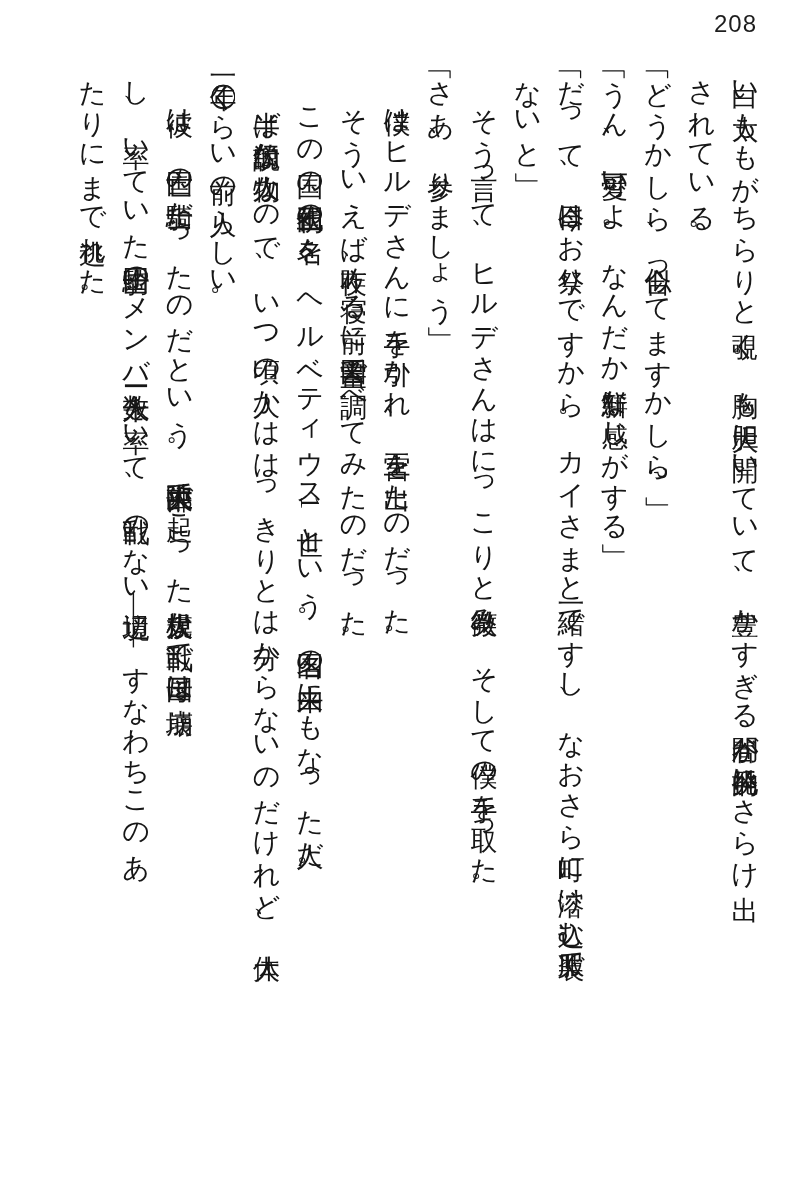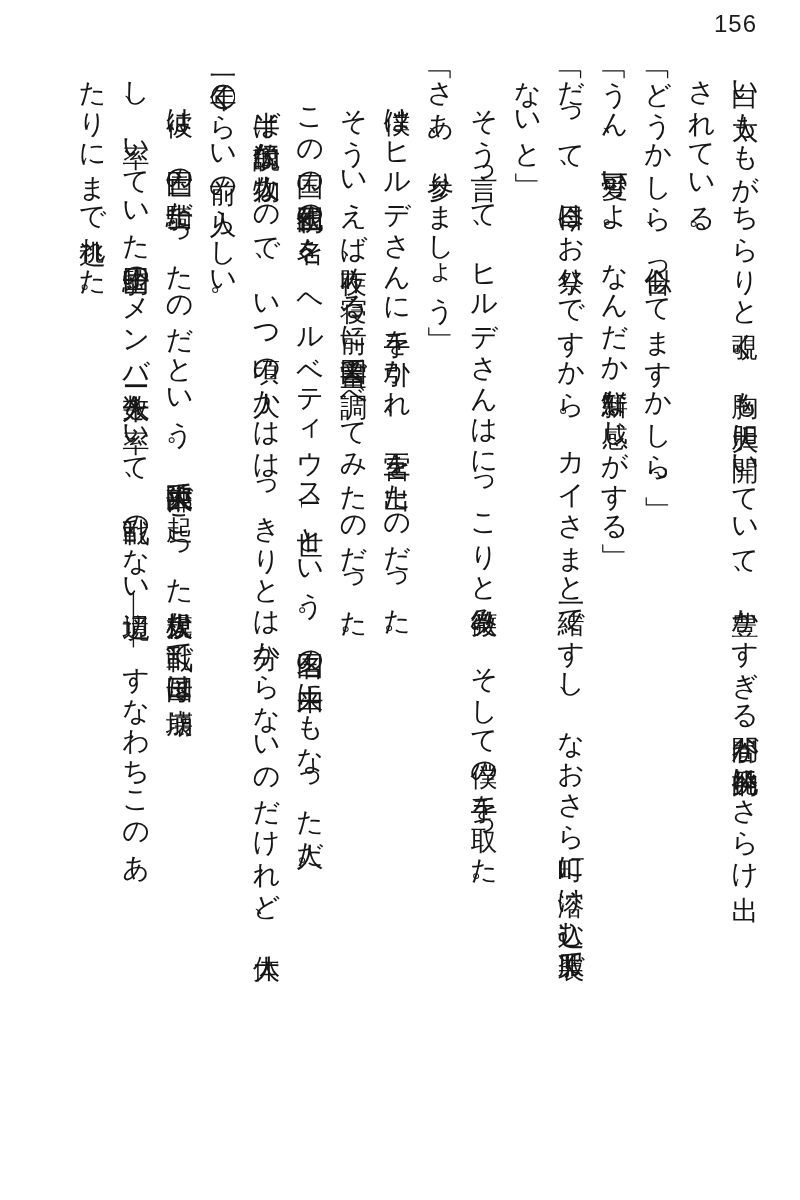--- a/index.html
+++ b/index.html
@@ -48,21 +48,21 @@
   }
   .text-body p.indent {
     text-indent: 28px;     
   }
 </style>
 </head>
 <body>
 
 <div class="page">
 
-  <div class="page-number">156</div>
+  <div class="page-number">208</div>
 
   <div class="text-body">
     <p>白い太ももがちらりと覗く。胸も大胆に開いていて、豊かすぎる谷間が挑発的にさらけ出</p>
     <p>されている。</p>
     <p>「どうかしら、似合ってますかしら?」</p>
     <p>「うん、可愛いよ。なんだか新鮮な感じがする」</p>
     <p>「だって、今日はお祭りですから。カイさまと一緒ですし、なおさら町に溶け込む服装で</p>
     <p>ないと」</p>
     <p class="indent">そう言って、ヒルデさんはにっこりと微笑み、そして僕の手を取った。</p>
     <p>「さあ、参りましょう」</p>

